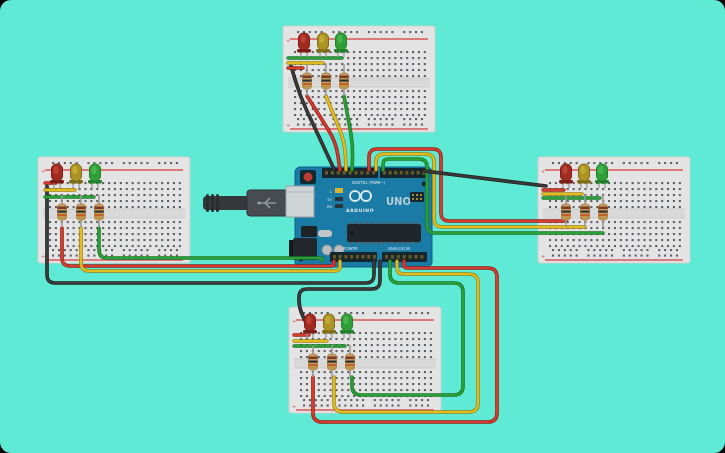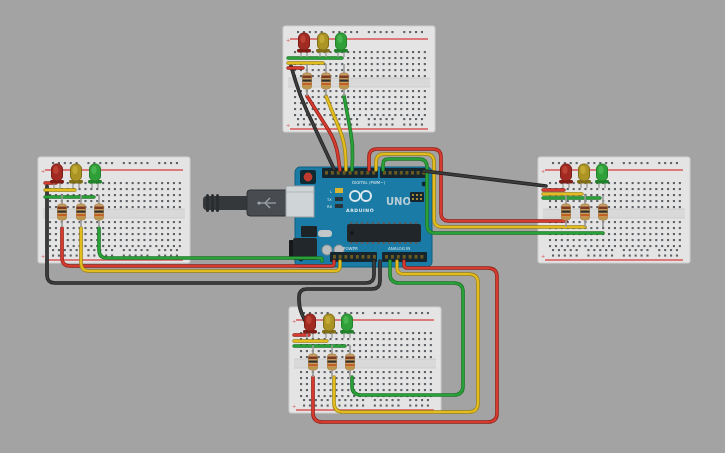--- a/index.html
+++ b/index.html
@@ -1,16 +1,16 @@
 <!DOCTYPE html>
 <html><head>
 <meta charset="utf-8">
 <style>
   html,body{margin:0;padding:0;background:#000;width:725px;height:453px;overflow:hidden;}
-  .canvas{position:relative;width:725px;height:453px;background:#a3a3a3;font-family:"DejaVu Sans",sans-serif;}
+  .canvas{position:relative;width:725px;height:453px;background:#5eead4;font-family:"DejaVu Sans",sans-serif;border-radius:11px;}
   svg{display:block;}
   text{font-family:"DejaVu Sans",sans-serif;}
 </style>
 </head>
 <body>
 
 <div class="canvas">
   <svg id="scene" width="725" height="453" viewBox="0 0 725 453">
       <g>
         <g>

